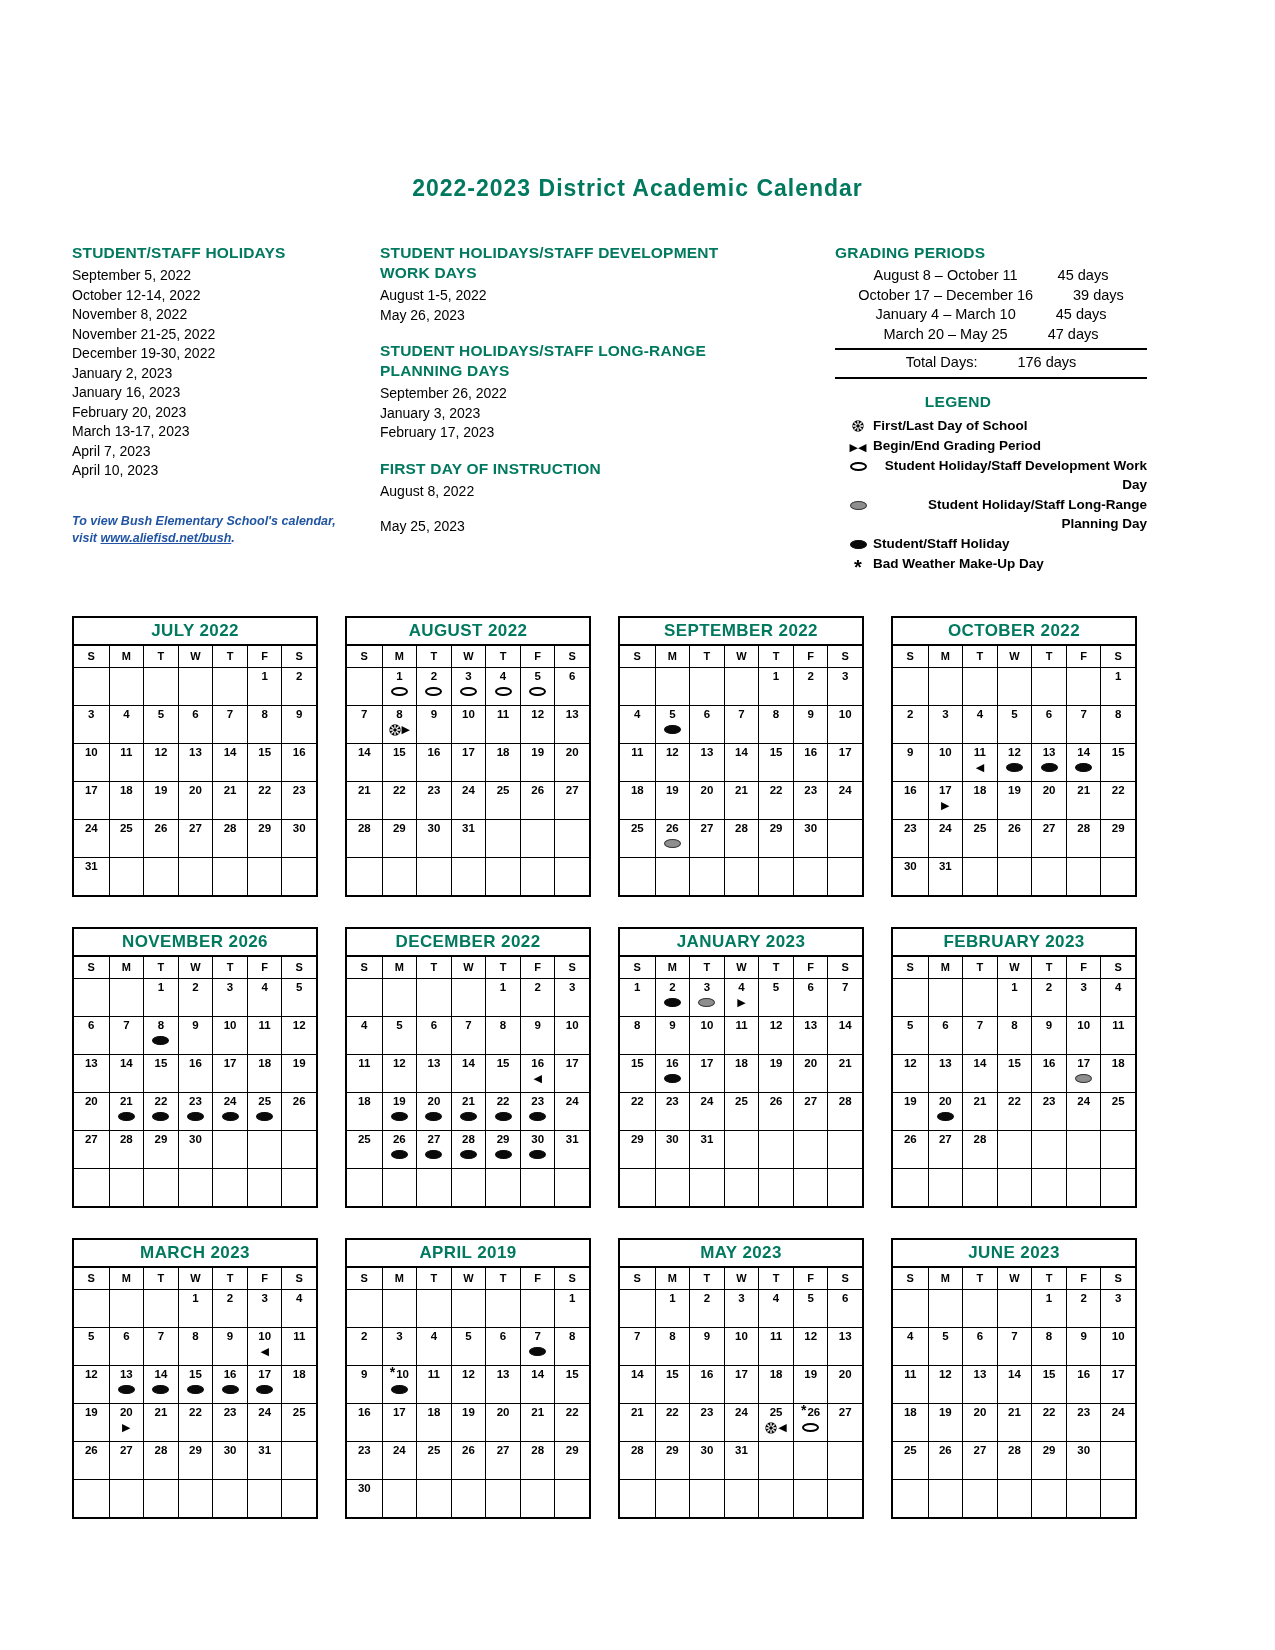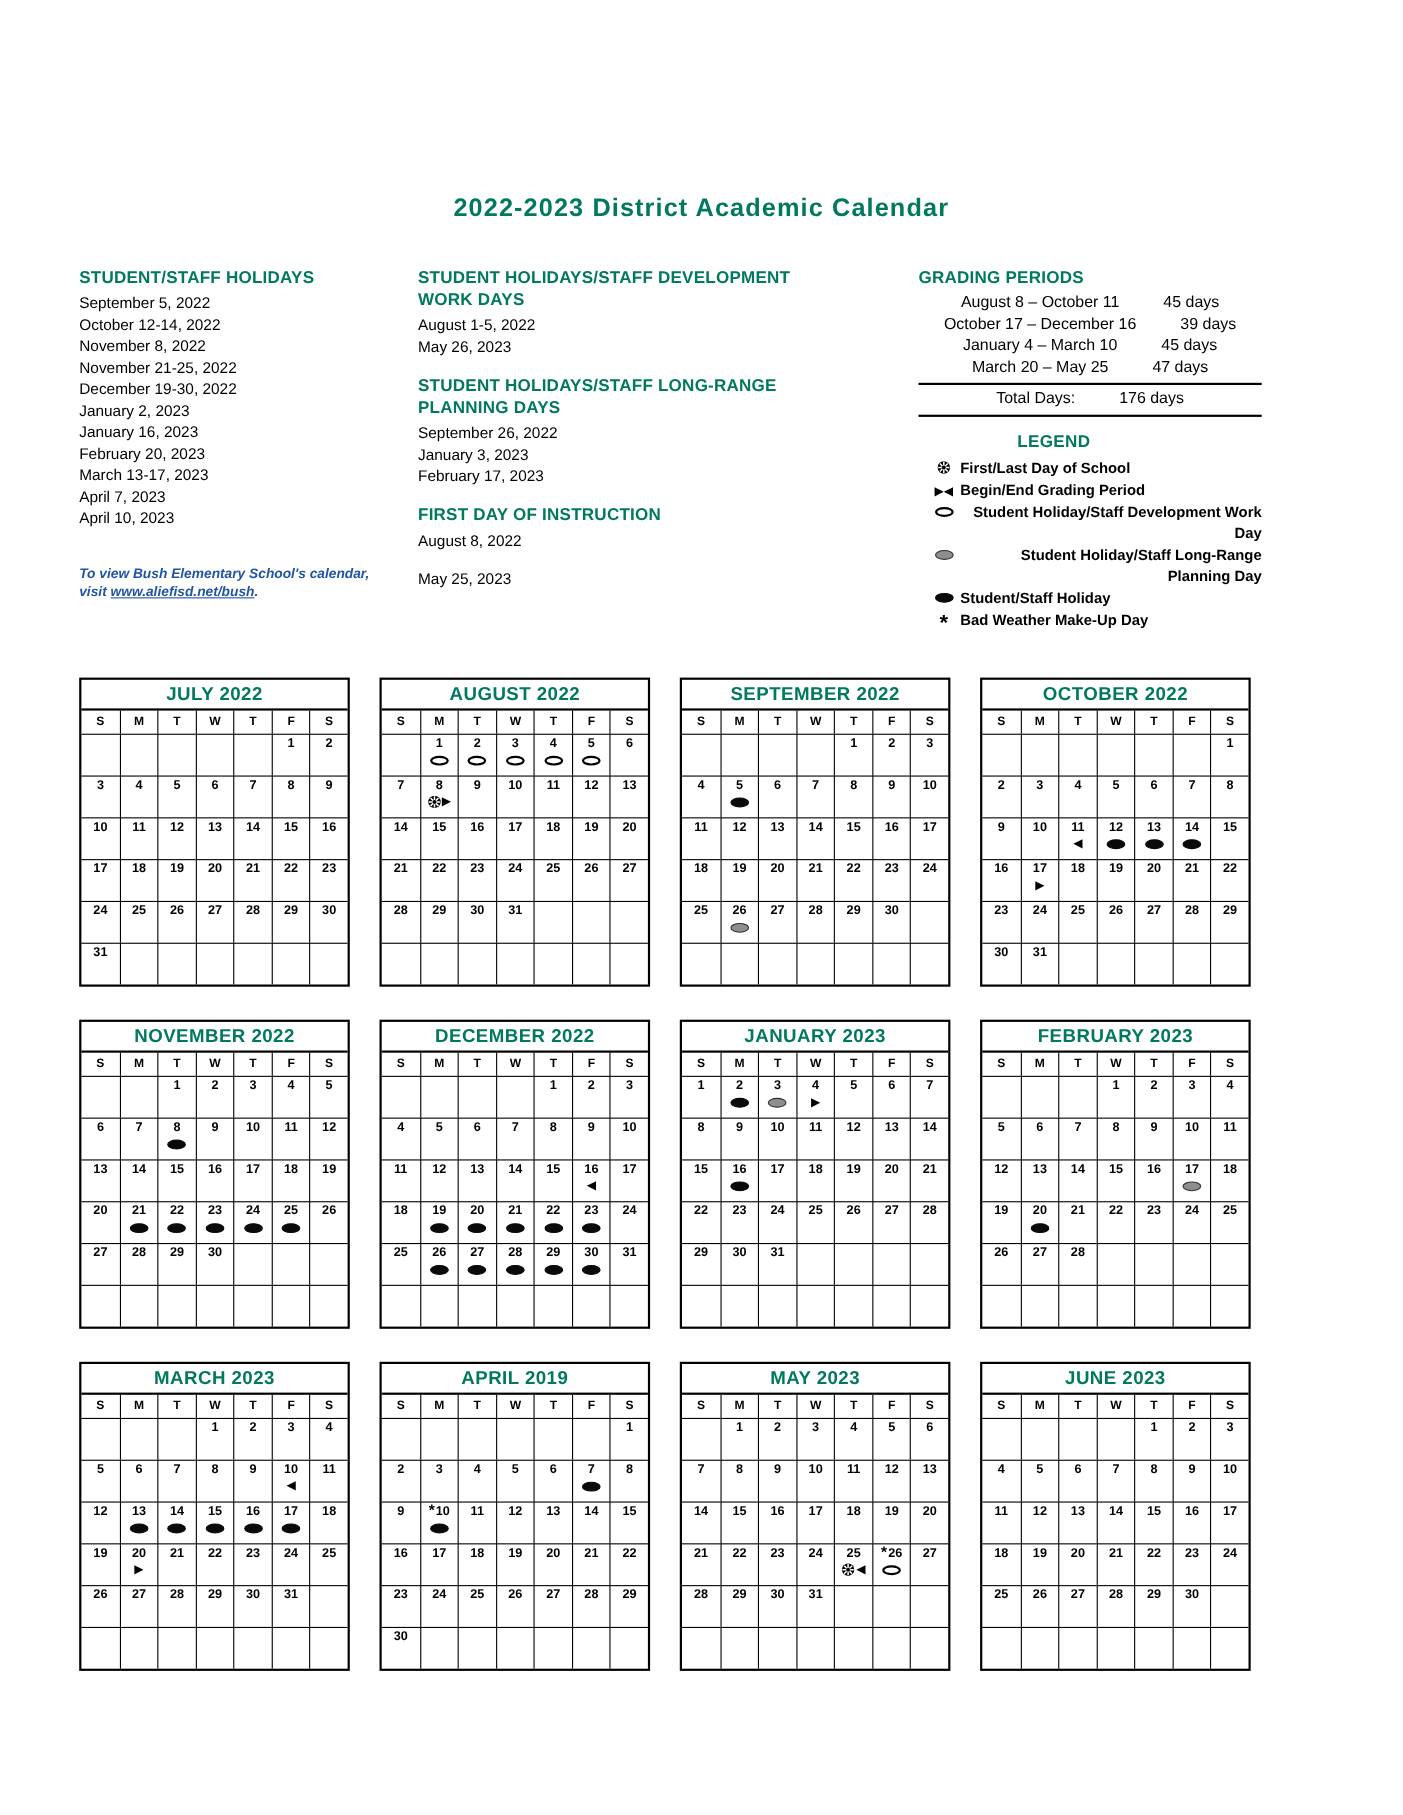--- a/index.html
+++ b/index.html
@@ -761,21 +761,21 @@
             <span class="num">31</span>
           </div>
           <div class="cell daycell"></div>
           <div class="cell daycell"></div>
           <div class="cell daycell"></div>
           <div class="cell daycell"></div>
           <div class="cell daycell"></div>
         </div>
       </div>
       <div class="month">
-        <div class="month-title">NOVEMBER 2022</div>
+        <div class="month-title">NOVEMBER 2026</div>
         <div class="week header">
           <div class="cell dow">S</div>
           <div class="cell dow">M</div>
           <div class="cell dow">T</div>
           <div class="cell dow">W</div>
           <div class="cell dow">T</div>
           <div class="cell dow">F</div>
           <div class="cell dow">S</div>
         </div>
         <div class="week">

